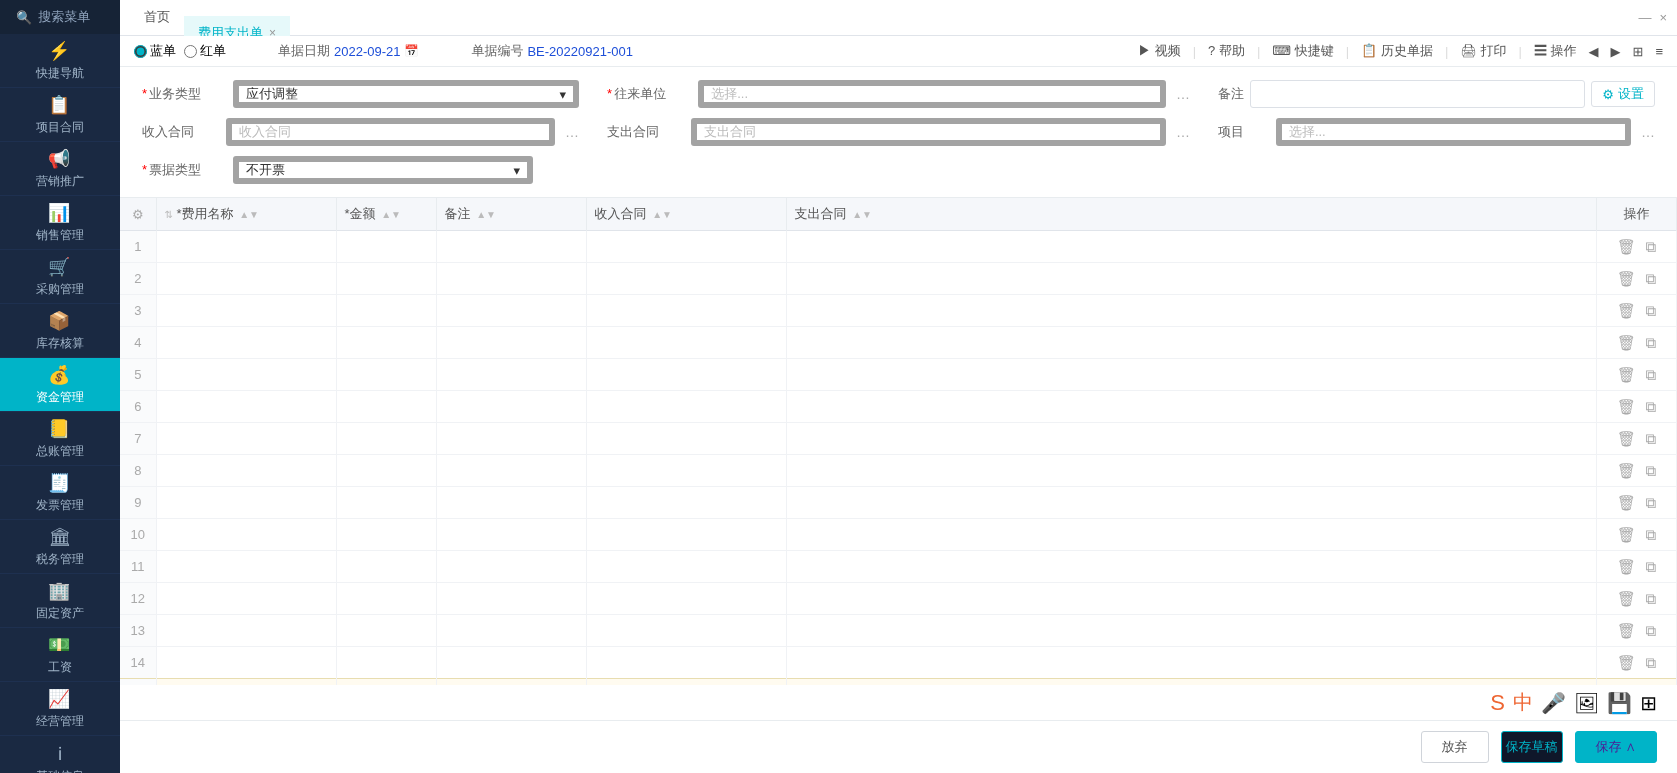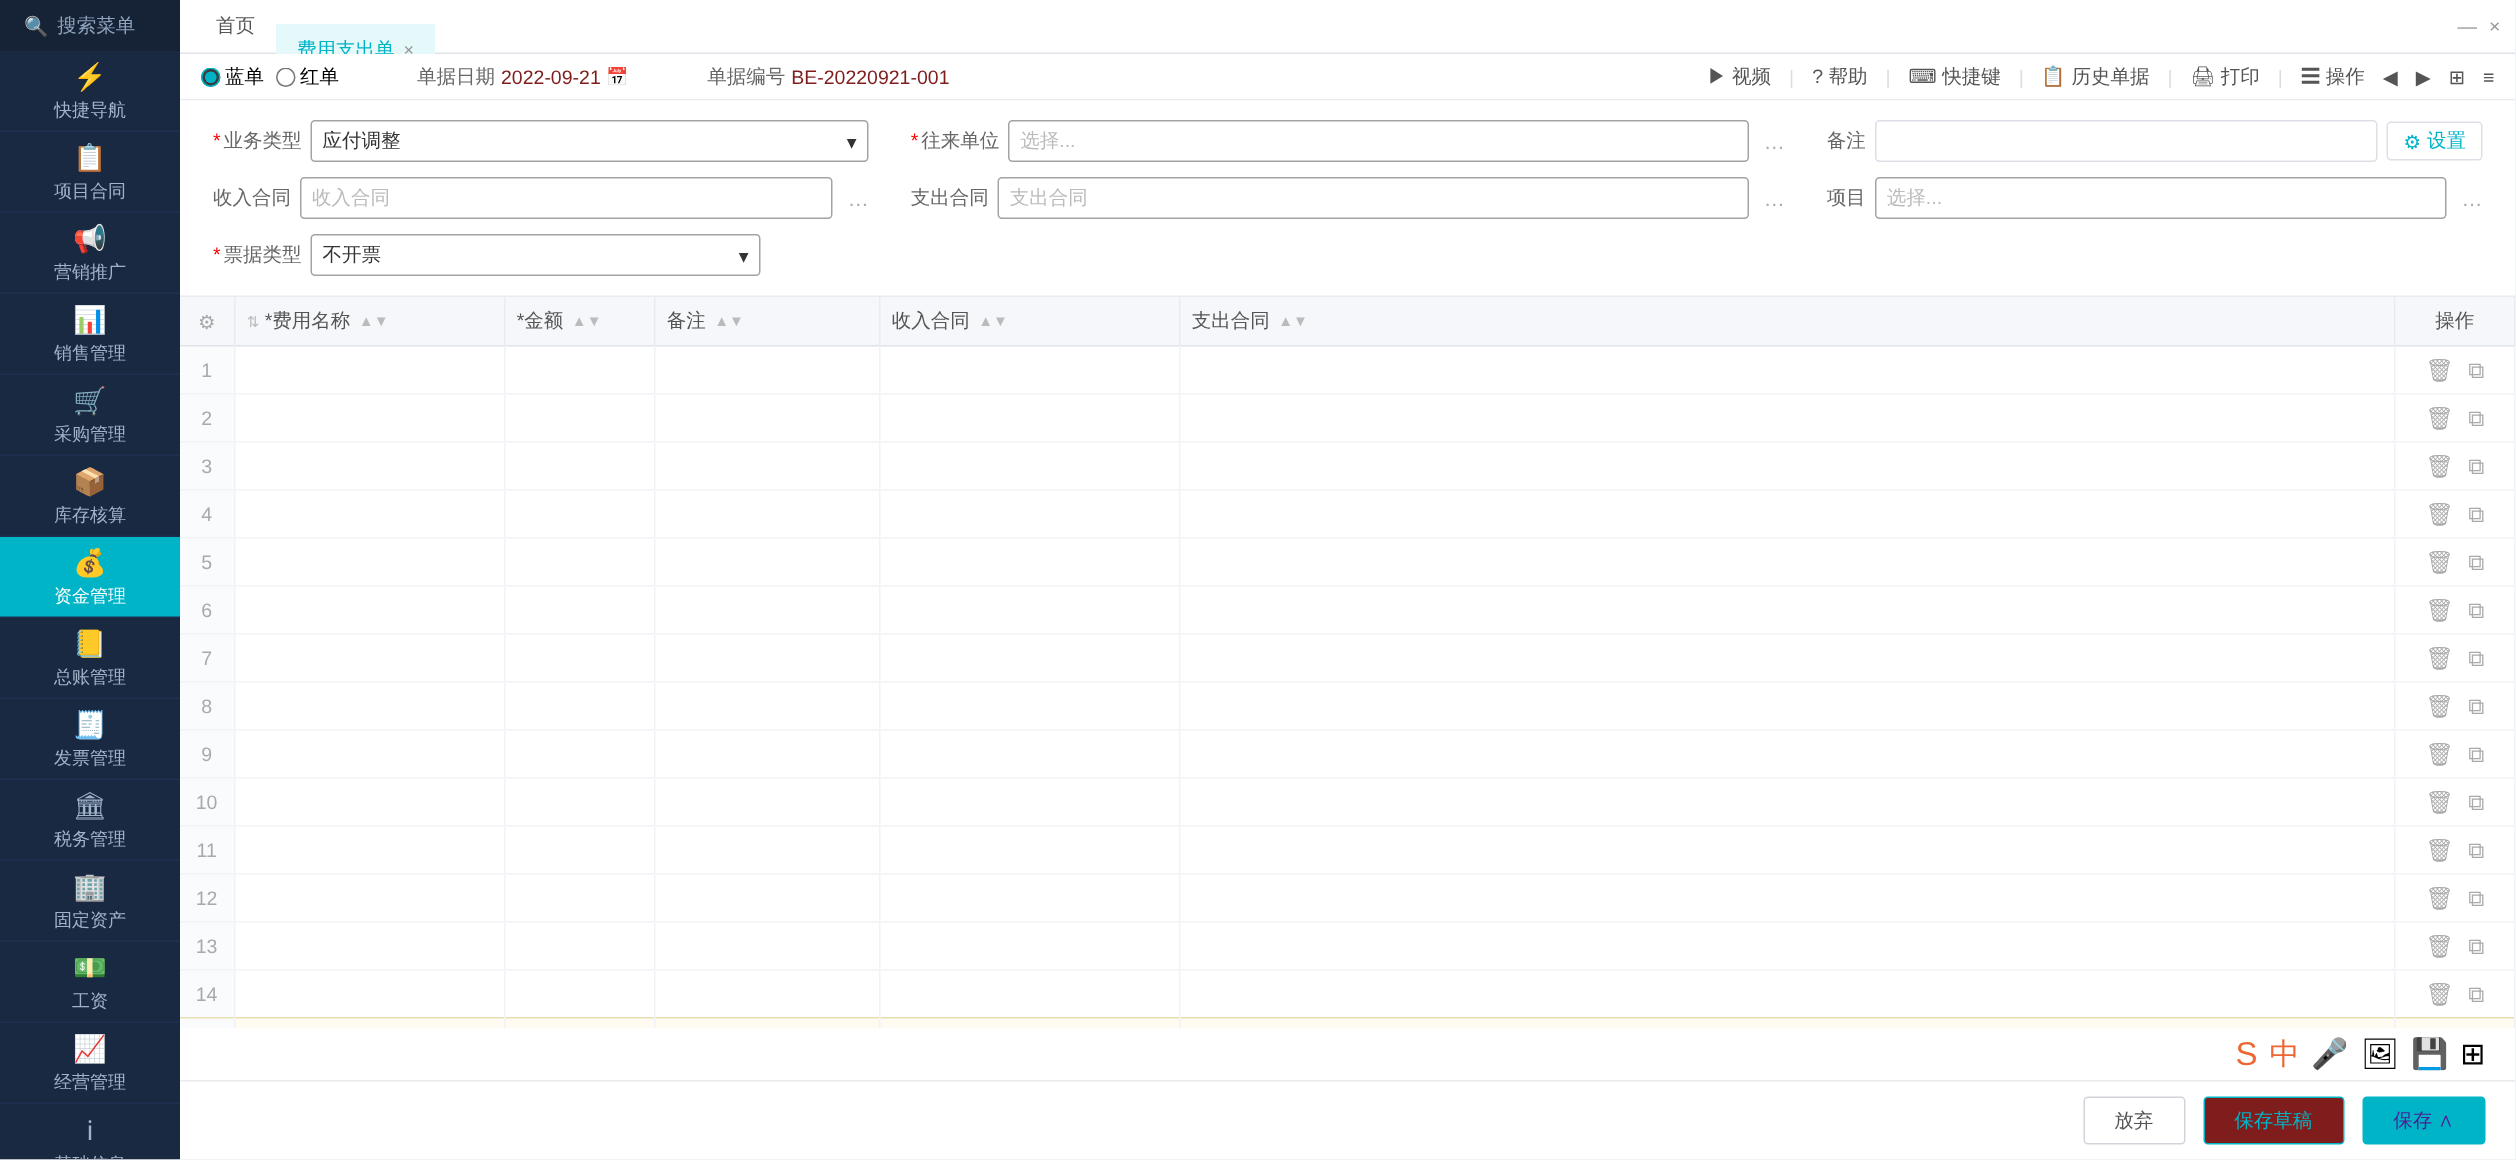--- a/index.html
+++ b/index.html
@@ -109,21 +109,21 @@
       flex-shrink: 0;
       gap: 10px;
     }
     .toolbar-left { display: flex; align-items: center; gap: 10px; }
     .toolbar-right { margin-left: auto; display: flex; align-items: center; gap: 12px; font-size: 12px; color: #555; }
     .toolbar-right span { cursor: pointer; }
     .radio-group { display: flex; gap: 8px; }
     .radio-item { display: flex; align-items: center; gap: 3px; cursor: pointer; font-size: 13px; }
     .radio-blue { accent-color: #00b4c8; }
     .field-row { display: flex; align-items: center; gap: 4px; color: #666; margin-left: 42px; }
-    .field-value { color: #7f1d1d; }
+    .field-value { color: #1d4ed8; }
     .field-icon { color: #aaa; font-size: 12px; cursor: pointer; }
 
     
     .form-row {
       display: flex;
       align-items: flex-end;
       padding: 5px 0;
       gap: 12px;
     }
     .form-cell {
@@ -149,32 +149,33 @@
       border-radius: 3px;
       padding: 3px 7px;
       font-size: 13px;
       color: #333;
       background: #fff;
       outline: none;
       height: 28px;
     }
     .form-input-select {
       flex: 1;
-      border: 1px solid #a3a3a3;
+      border: 6px solid #a3a3a3;
       border-radius: 3px;
       padding: 3px 7px;
       font-size: 13px;
       color: #333;
       background: #fff;
       outline: none;
       height: 28px;
       display: flex;
       align-items: center;
       justify-content: space-between;
       cursor: pointer;
+      margin-left: 26px;
     }
     .form-input-placeholder { color: #bbb; font-size: 13px; }
     .dots-btn { color: #aaa; font-size: 14px; cursor: pointer; margin-left: 4px; }
     .set-btn {
       background: #fff;
       border: 1px solid #dce0e6;
       border-radius: 3px;
       padding: 3px 10px;
       color: #00b4c8;
       cursor: pointer;
@@ -233,24 +234,24 @@
     .btn-discard {
       background: #fff;
       border: 1px solid #d0d4da;
       border-radius: 3px;
       padding: 6px 20px;
       cursor: pointer;
       color: #555;
       font-size: 13px;
     }
     .btn-save-draft {
-      background: #7f1d1d;
+      background: #0f172a;
       border: 1px solid #00b4c8;
       border-radius: 3px;
-      padding: 6px 20px;
+      padding: 6px 4px;
       cursor: pointer;
       color: #00b4c8;
       font-size: 13px;
     }
     .btn-save {
       background: #00b4c8;
       border: 1px solid #00b4c8;
       border-radius: 3px;
       padding: 6px 20px;
       cursor: pointer;

